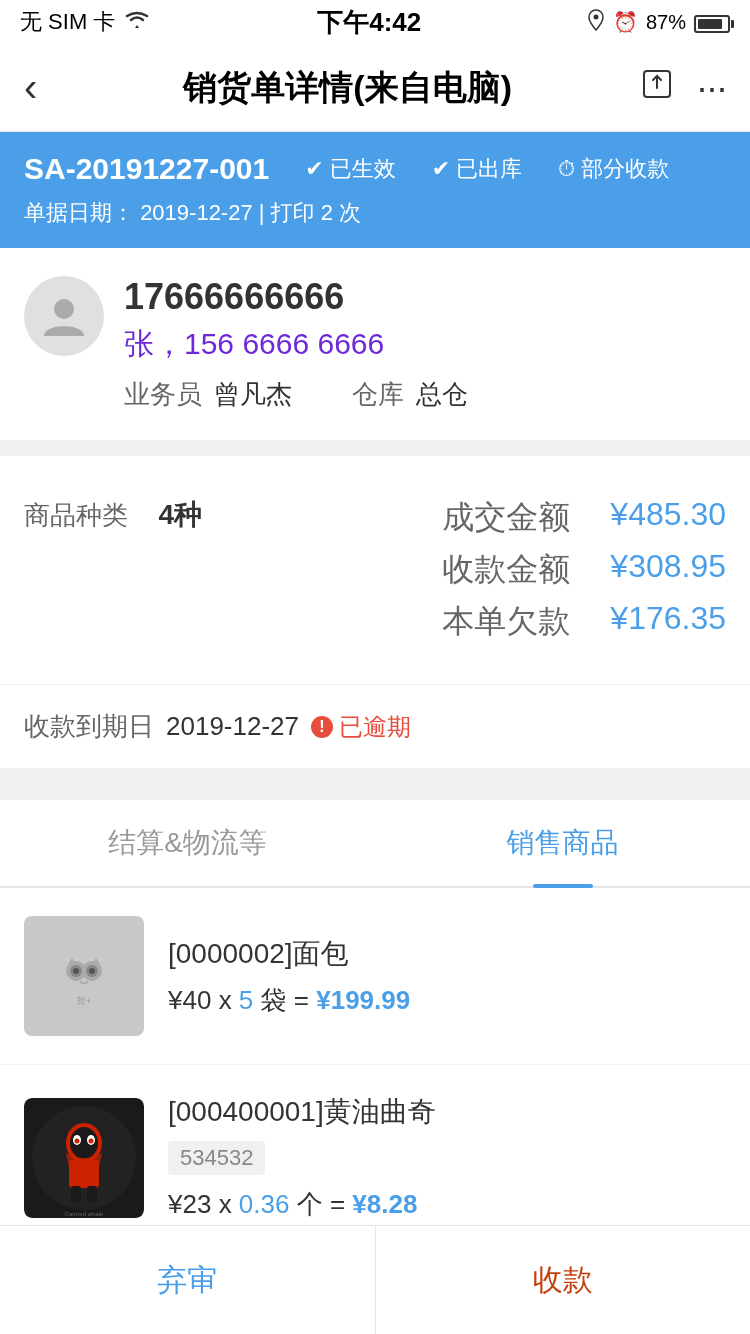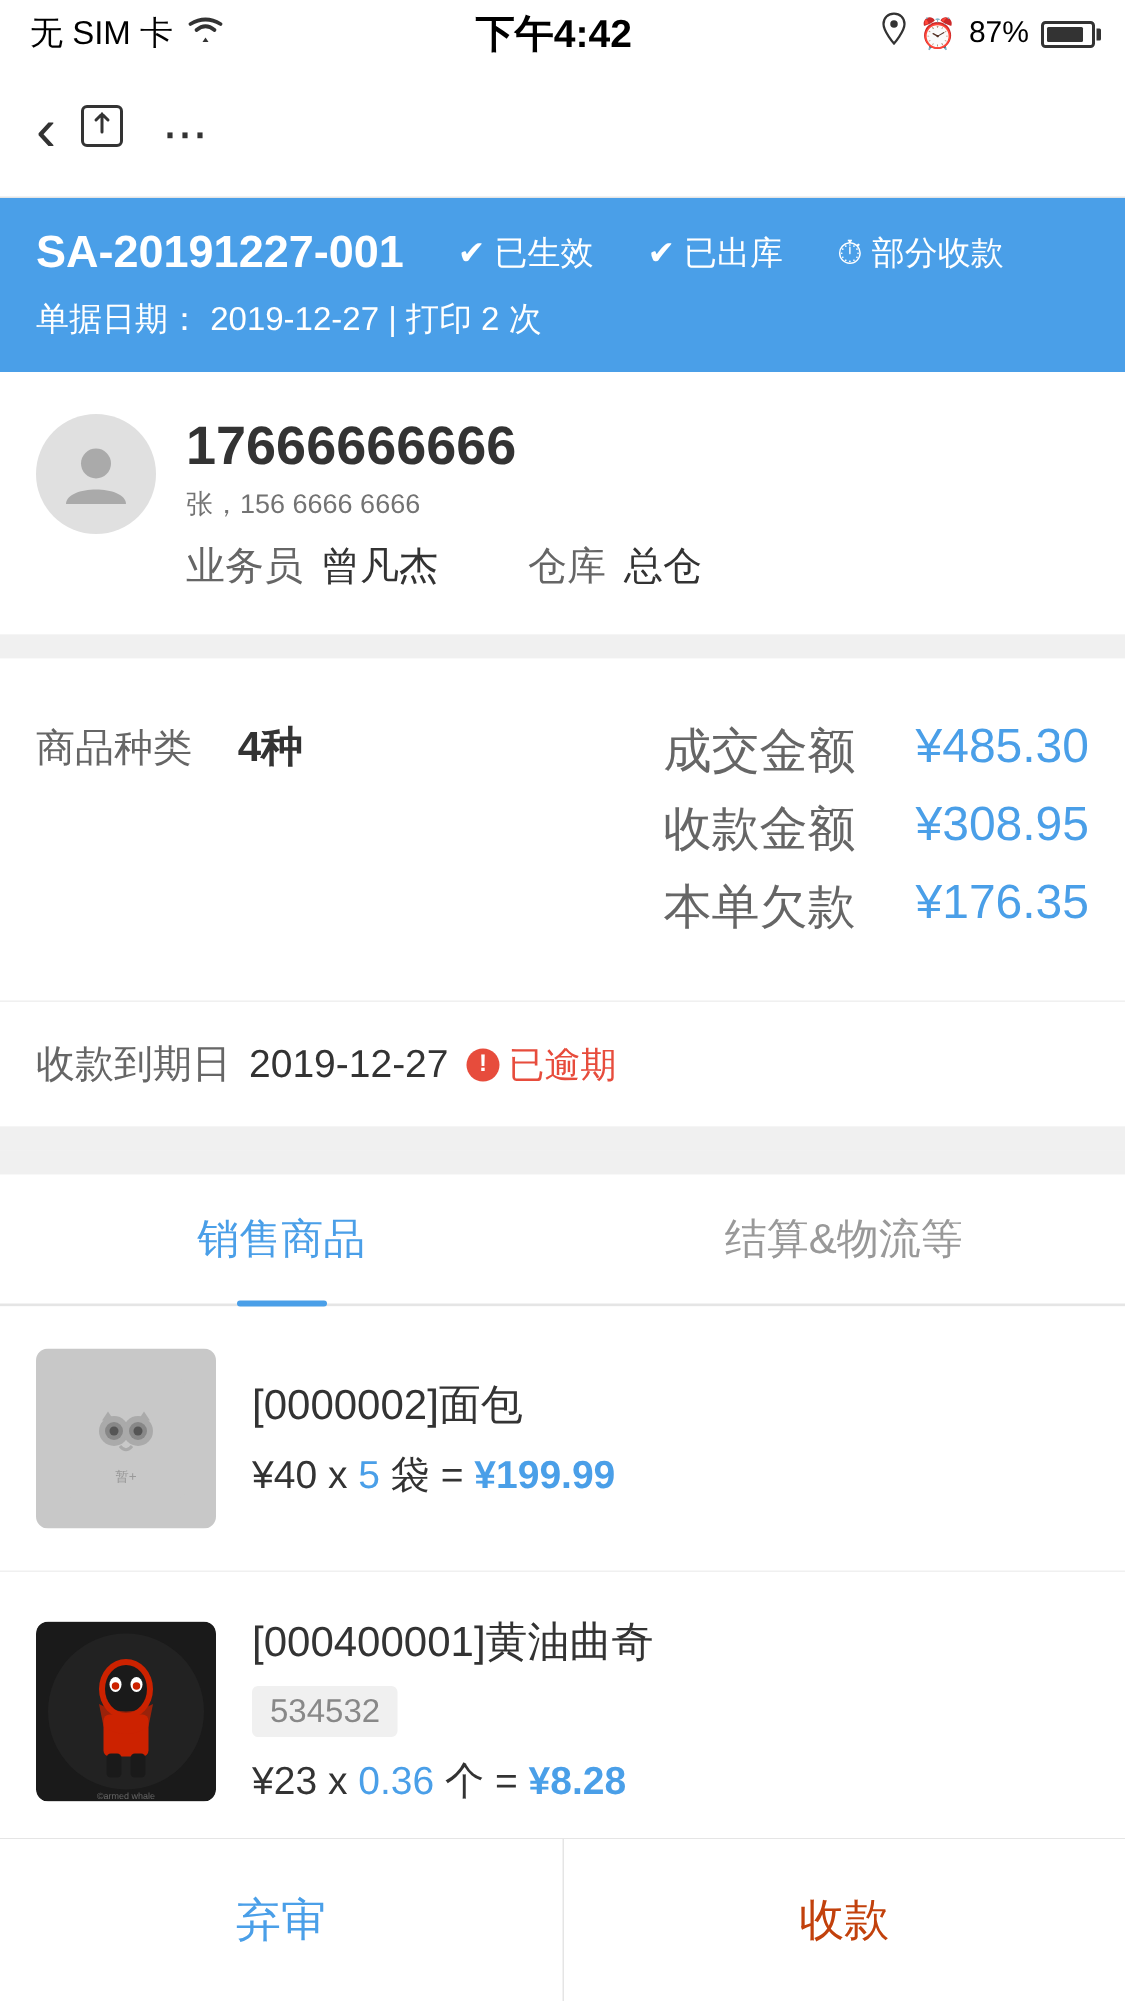--- a/index.html
+++ b/index.html
@@ -78,21 +78,21 @@
     }
     .avatar {
       width: 80px; height: 80px; border-radius: 50%;
       background: #e0e0e0;
       display: flex; align-items: center; justify-content: center;
       flex-shrink: 0;
     }
     .avatar svg { width: 50px; height: 50px; }
     .customer-info { flex: 1; }
     .customer-name { font-size: 36px; font-weight: 600; color: #333; }
-    .customer-phone { font-size: 18px; color: #737373; margin-top: 6px; }
+    .customer-phone { font-size: 30px; color: #6d28d9; margin-top: 6px; }
     .customer-meta {
       display: flex; gap: 60px; margin-top: 12px; font-size: 26px; color: #666;
     }
     .meta-item { display: flex; gap: 12px; }
     .meta-label { color: #666; }
     .meta-value { color: #333; font-weight: 500; }
 
     
     .divider { height: 16px; background: #f0f0f0; }
 
@@ -230,20 +230,21 @@
     <span>
       <div class="battery">
           <div class="battery-fill"></div>
         </div>
     </span>
   </div>
 </div>
 
 <div class="nav-bar">
   <span class="nav-back">‹</span>
+  <span class="nav-title">销货单详情(来自电脑)</span>
   <div class="nav-right">
     <span class="nav-icon">
       <svg width="30" height="30" viewBox="0 0 30 30">
         <rect x="2" y="2" width="26" height="26" rx="3" stroke="#333" stroke-width="2" fill="none"></rect>
         <path d="M15 7 L15 19 M11 11 L15 7 L19 11" stroke="#333" stroke-width="2" stroke-linecap="round" fill="none"></path>
       </svg>
     </span>
     <span class="nav-icon" style="font-size:36px;letter-spacing:-2px;">···</span>
   </div>
 </div>
@@ -324,25 +325,25 @@
   <span class="overdue-badge">
     <span class="overdue-dot">!</span>
     <span>已逾期</span>
   </span>
 </div>
 
 <div class="divider"></div>
 
 <div class="tabs-section">
   <div class="tabs">
+    <div class="tab">
+      <span>结算&amp;物流等</span>
+    </div>
     <div class="tab active">
       <span>销售商品</span>
-    </div>
-    <div class="tab">
-      <span>结算&amp;物流等</span>
     </div>
   </div>
 </div>
 
 <div class="products-list">
 
   <div class="product-item">
     <div class="product-thumb">
       <div class="product-thumb-owl">
 

